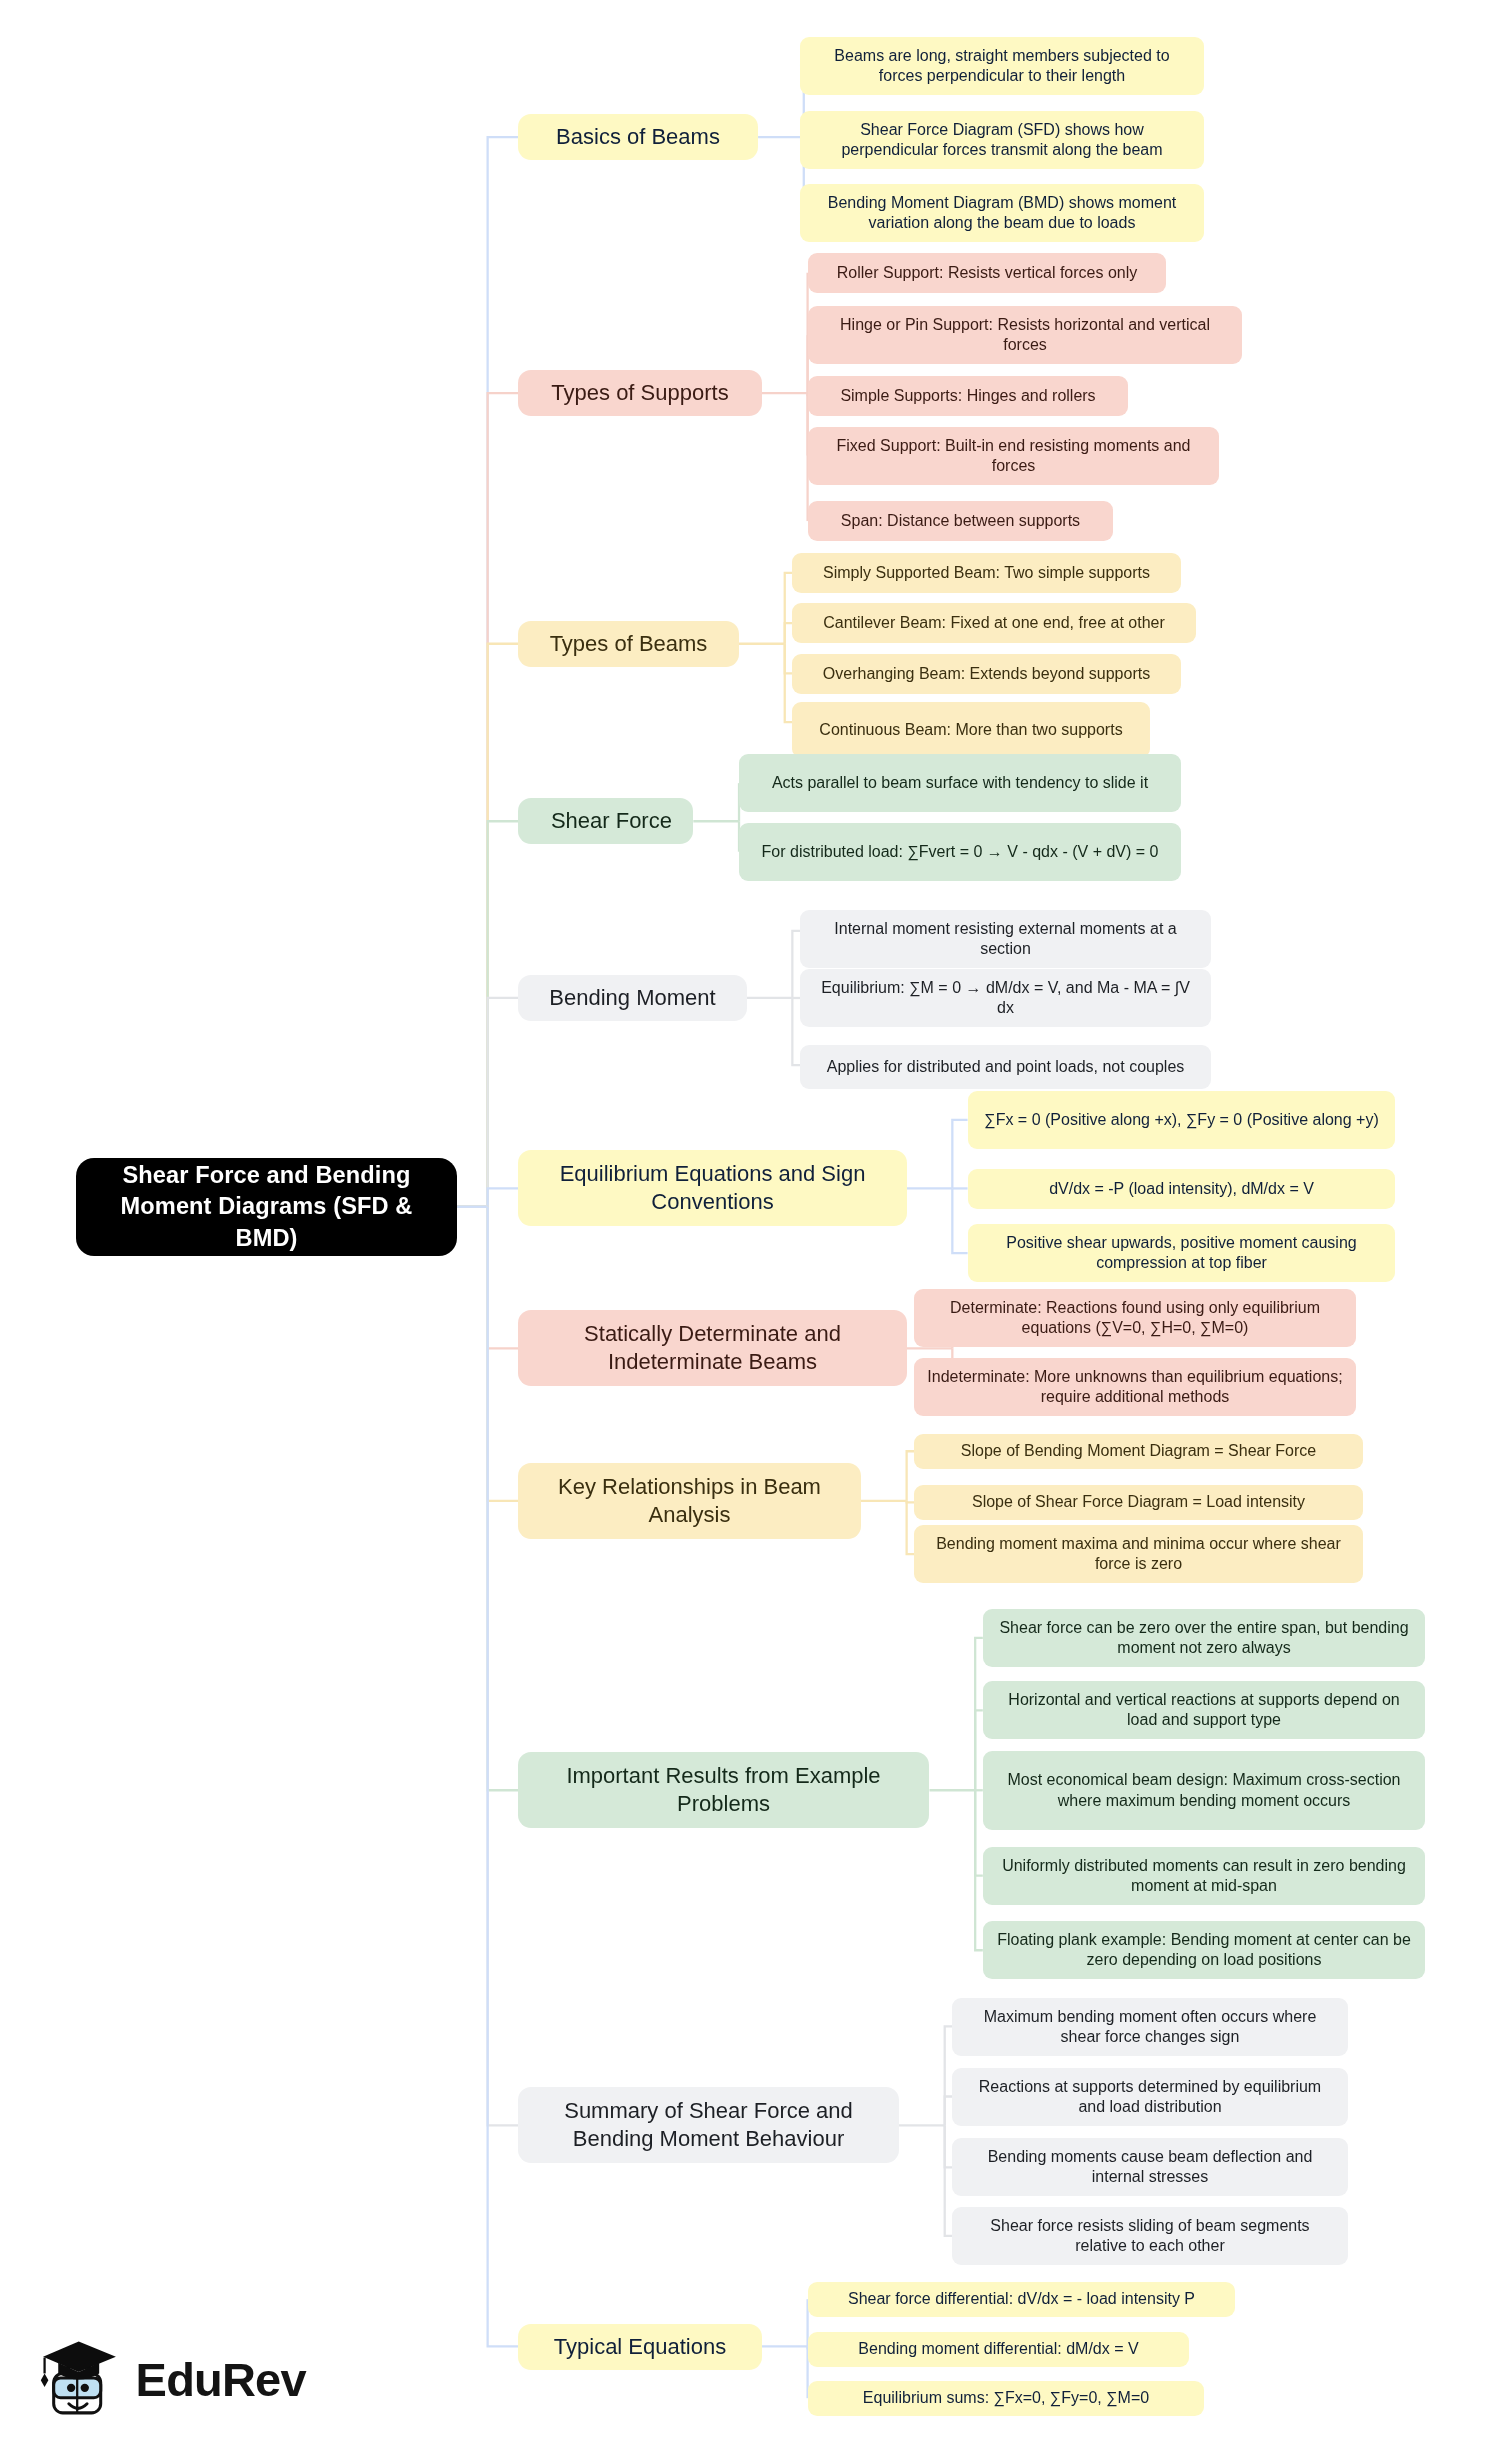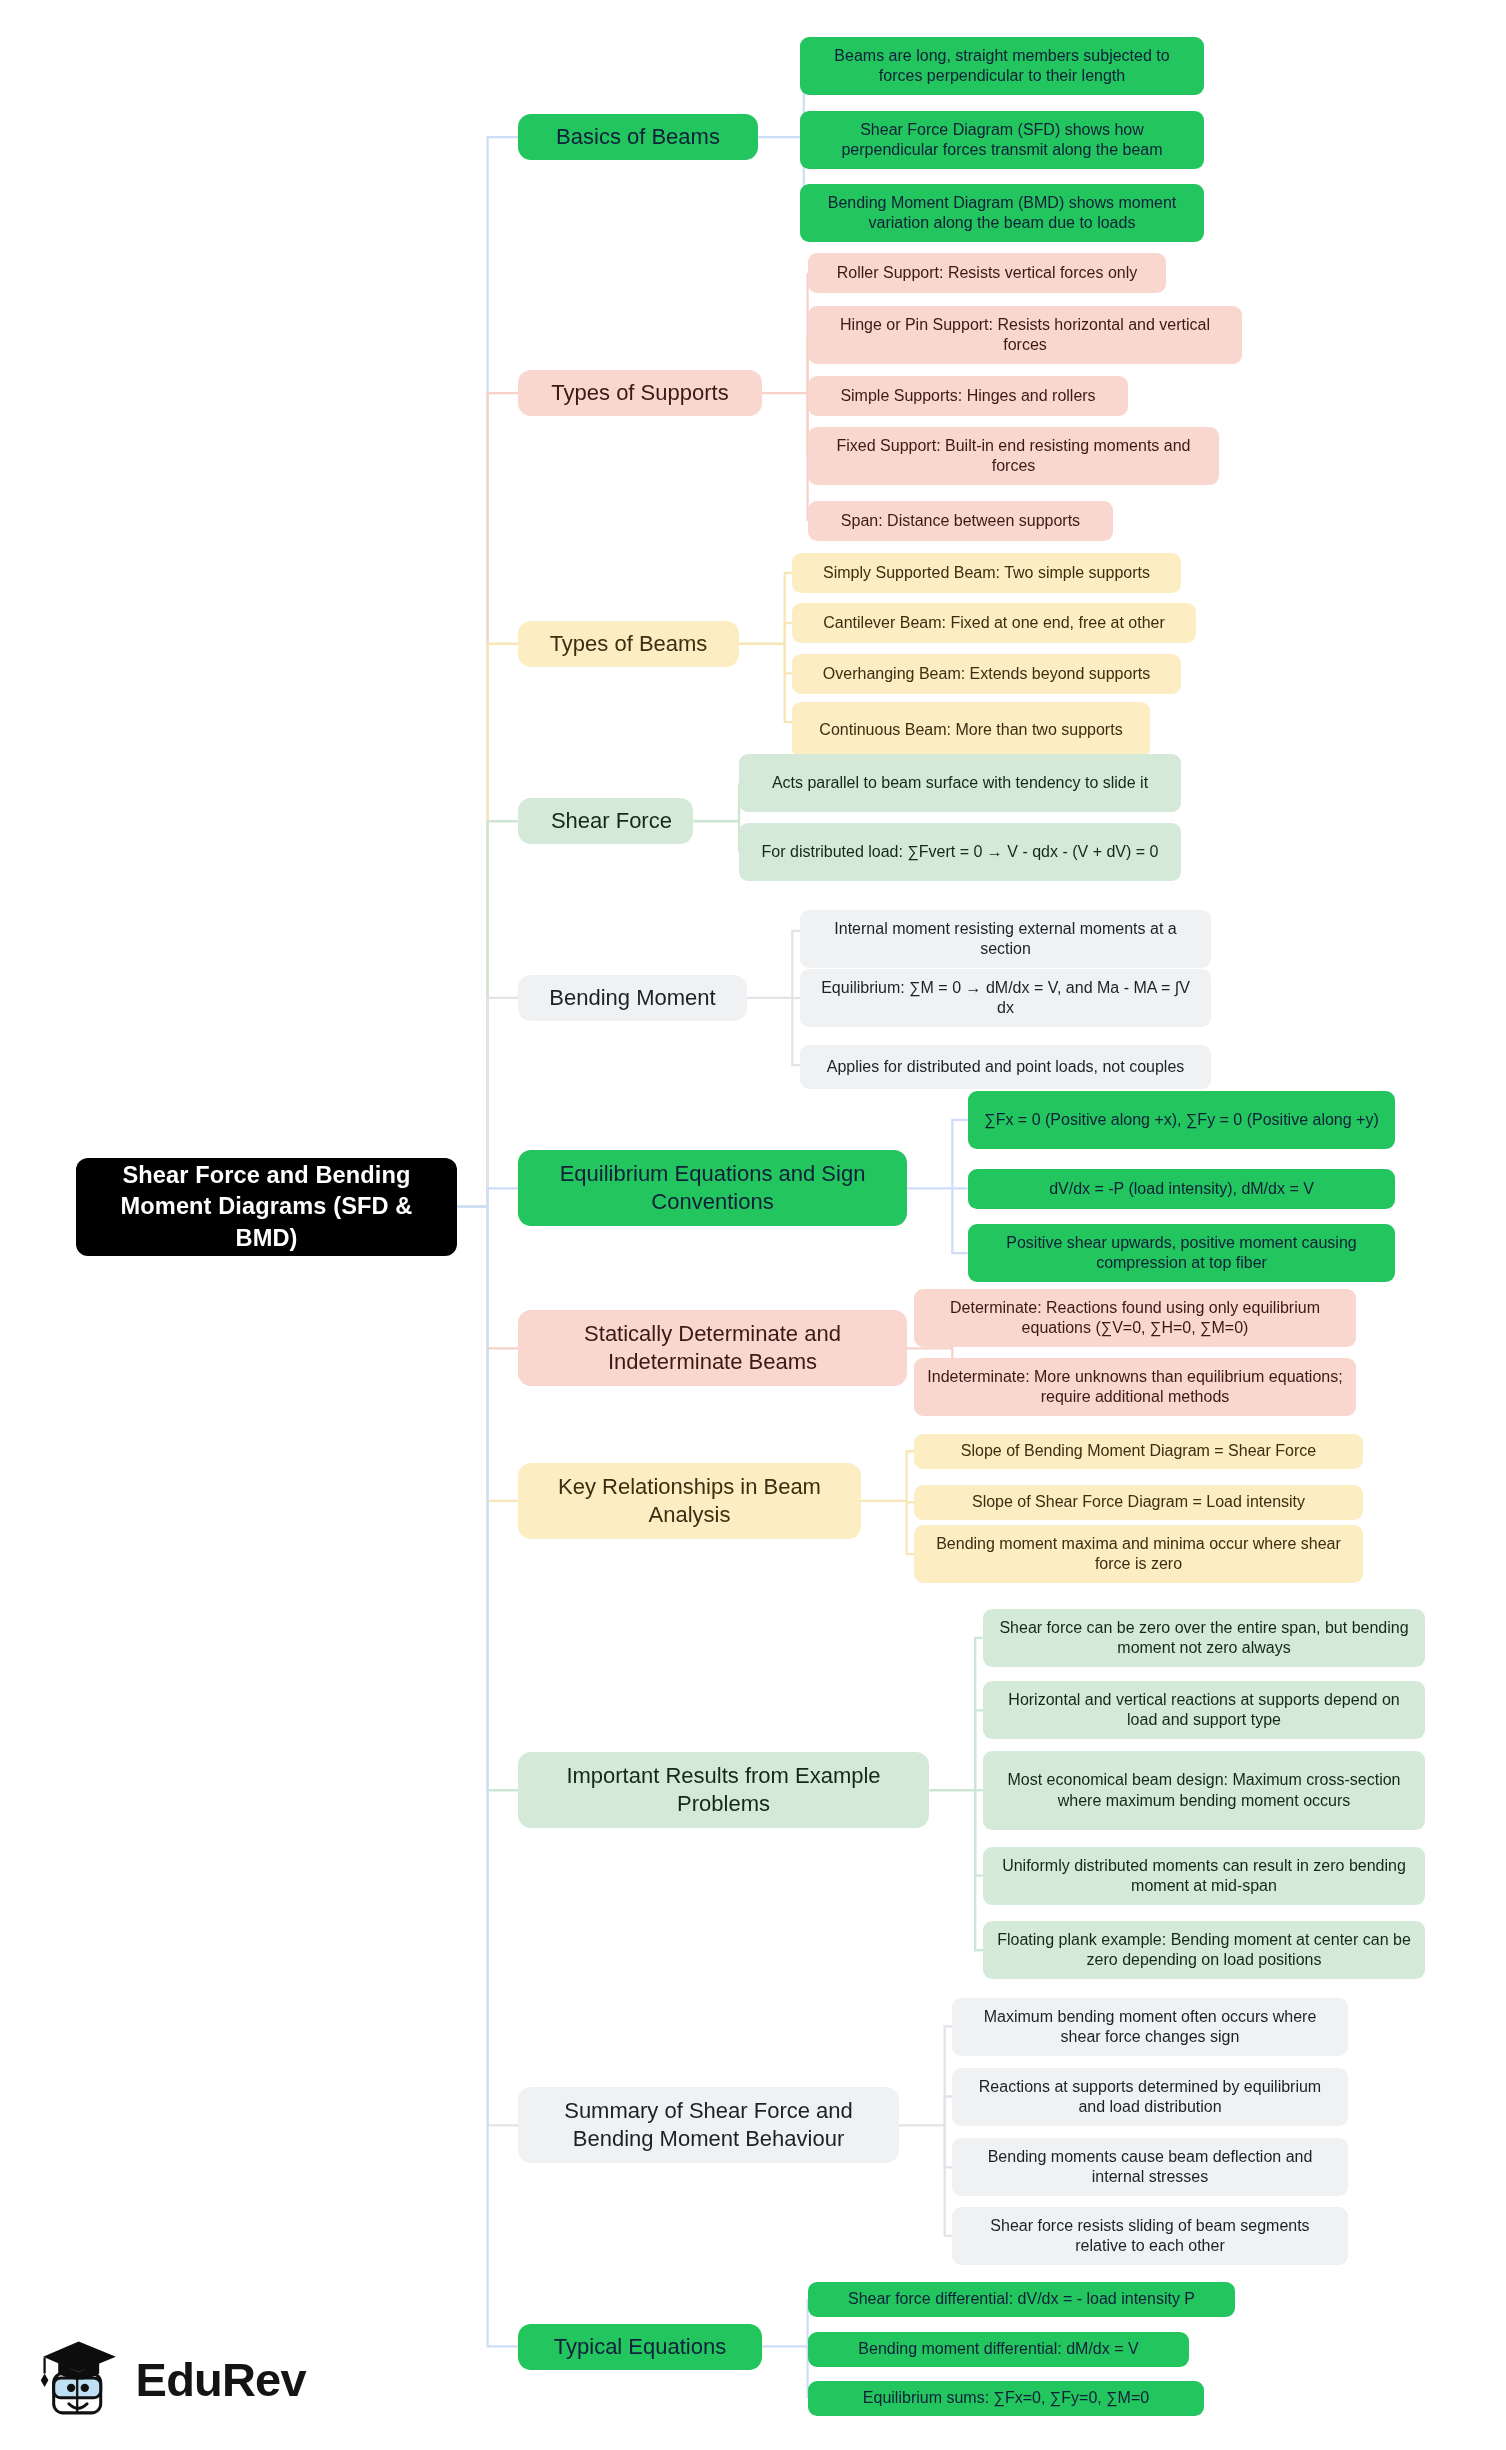--- a/index.html
+++ b/index.html
@@ -35,32 +35,32 @@
     z-index: 5;
   }
   .node span { display: block; width: 100%; }
 
   
   .root {
     background: #000000;
     color: #ffffff;
     font-weight: bold;
     font-size: 23.6px;
-    border-radius: 12px;
+    border-radius: 18px;
     line-height: 1.32;
     letter-spacing: 0.1px;
     align-items: center;
   }
   
   .branch { font-size: 22px; border-radius: 13px; }
   
   .leaf   { font-size: 16px; border-radius: 9.1px; }
 
   
-  .c-blue   { background: #22c55e; color: #10203a; }
+  .c-blue   { background: #fef9c3; color: #10203a; }
   .c-pink   { background: #f9d6ce; color: #3a1b14; }
   .c-yellow { background: #fcedc2; color: #3a2f10; }
   .c-green  { background: #d5e9d8; color: #14291a; }
   .c-grey   { background: #f0f1f3; color: #1d2025; }
 
   
   #logo {
     position: absolute;
     left: 37px;
     top: 2330px;

